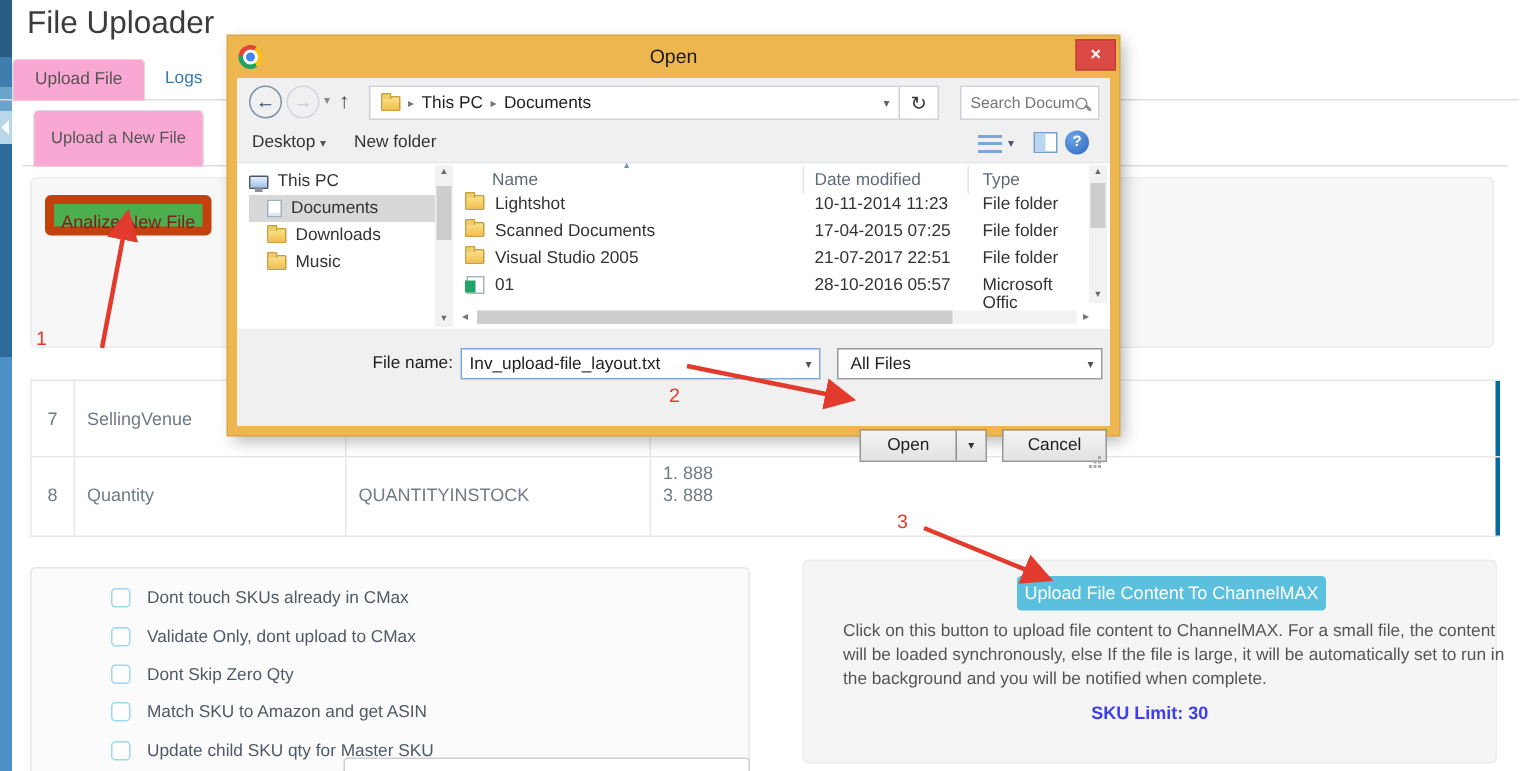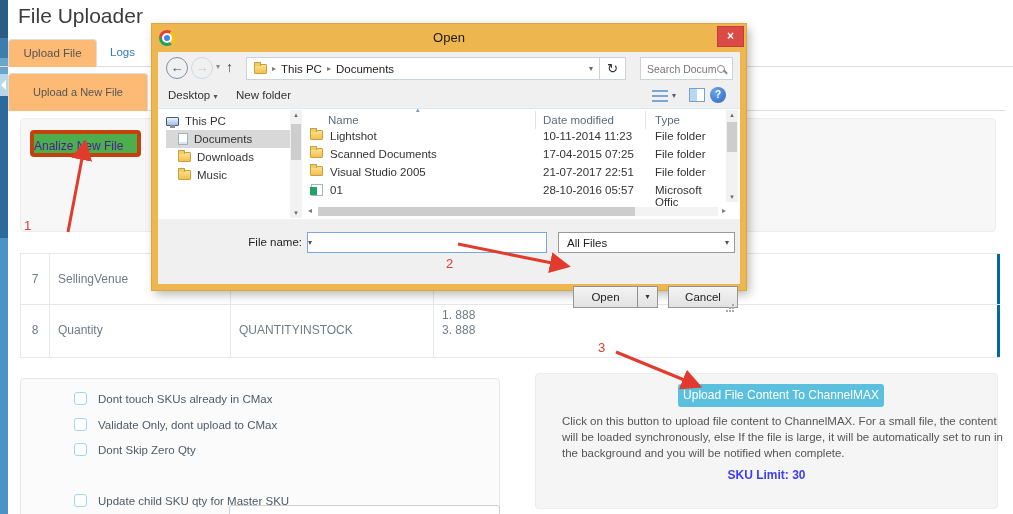--- a/index.html
+++ b/index.html
@@ -9,26 +9,26 @@
   .abs{position:absolute}
 
   
   .strip-seg{position:absolute;left:0;width:8px}
   .strip-chevron{position:absolute;left:1px;width:0;height:0;border-top:5px solid transparent;
                  border-bottom:5px solid transparent;border-right:5px solid #fff}
 
   
   .app-title{position:absolute;left:18px;top:4px;font-size:21px;color:#3b3b3b}
   .tabline{position:absolute;height:1px;background:#ddd}
-  .tab{position:absolute;background:#fdba74;border:1px solid #ddd;border-bottom:none;
+  .tab{position:absolute;background:#f9a8d4;border:1px solid #ddd;border-bottom:none;
        border-radius:4px 4px 0 0;text-align:center;font-size:11.5px;color:#555;z-index:2}
   .linktab{position:absolute;font-size:11.5px;color:#337ab7;cursor:pointer}
   .panel{position:absolute;border:1px solid #ececec;border-radius:4px;background:#f7f7f7}
   .btn-green{position:absolute;left:30px;top:130px;width:111px;height:27px;background:#4cae4c;
-             border:4px solid #c2410c;border-radius:4px;color:#4c1d95;font-size:12px;line-height:25px}
+             border:6px solid #c2410c;border-radius:4px;color:#7f1d1d;font-size:12px;text-align:center;line-height:25px}
   .btn-teal{position:absolute;background:#5bc0de;border-radius:3px;color:#fff;font-size:12px;
             text-align:center;line-height:23px}
 
   
   .trow{position:absolute;display:flex;border-bottom:1px solid #e7e7e7;font-size:12px;color:#6f7b87}
   .tcell{border-left:1px solid #e7e7e7;padding:6px 8px}
   .tcell:last-child{border-right:3px solid #0369a1}
 
   
   .cbrow{position:absolute;display:flex;align-items:center}
@@ -99,21 +99,21 @@
     <div class="strip-seg" style="top:96px;height:142px;background:#2d6a9c"></div>
     <div class="strip-seg" style="top:238px;height:276px;background:#4d92c6"></div>
   </div>
 
   <div class="app-title">File Uploader</div>
   <div class="tabline" style="left:0;right:0;top:66px"></div>
   <div class="tab" style="left:8px;top:39px;width:89px;height:28px;line-height:27px">Upload File</div>
   <div class="linktab" style="left:110px;top:46px">Logs</div>
 
   <div class="tabline" style="left:15px;right:8px;top:110px"></div>
-  <div class="tab" style="left:8px;top:73px;width:140px;height:38px;line-height:37px;font-size:11px">Upload a New File</div>
+  <div class="tab" style="left:22px;top:73px;width:114px;height:38px;line-height:37px;font-size:11px">Upload a New File</div>
 
   <div class="panel" style="left:20px;top:118px;width:976px;height:114px"></div>
   <div class="btn-green">Analize New File</div>
 
   <div class="trow" style="left:20px;top:253px;width:980px;height:52px;border-top:1px solid #e7e7e7">
     <div class="tcell" style="width:29px;text-align:center;line-height:38px">7</div>
     <div class="tcell" style="width:181px;line-height:38px">SellingVenue</div>
     <div class="tcell" style="width:203px"></div>
     <div class="tcell" style="width:567px"></div>
   </div>
@@ -133,20 +133,24 @@
       <span class="cblabel">Dont touch SKUs already in CMax</span>
     </div>
     <div class="cbrow" style="left:53px;top:39px">
       <span class="cbbox"></span>
       <span class="cblabel">Validate Only, dont upload to CMax</span>
     </div>
     <div class="cbrow" style="left:53px;top:64px">
       <span class="cbbox"></span>
       <span class="cblabel">Dont Skip Zero Qty</span>
     </div>
+    <div class="cbrow" style="left:53px;top:89px">
+      <span class="cbbox"></span>
+      <span class="cblabel">Match SKU to Amazon and get ASIN</span>
+    </div>
     <div class="cbrow" style="left:53px;top:115px">
       <span class="cbbox"></span>
       <span class="cblabel">Update child SKU qty for Master SKU</span>
     </div>
   </div>
   <div class="abs" style="left:229px;top:505px;width:271px;height:22px;background:#fff;border:1px solid #cfcfcf;border-radius:3px;z-index:3"></div>
 
   <div class="panel" style="left:535px;top:373px;width:463px;height:136px;background:#f5f5f5">
     <div class="btn-teal" style="left:142px;top:10px;width:206px;height:23px">Upload File Content To ChannelMAX</div>
     <div class="abs" style="left:26px;top:39px;width:448px;font-size:11.5px;line-height:16px;color:#555">Click on this button to upload file content to ChannelMAX. For a small file, the content will be loaded synchronously, else If the file is large, it will be automatically set to run in the background and you will be notified when complete.</div>
@@ -259,20 +263,21 @@
         <div class="abs" style="left:0;bottom:0;width:12px;font-size:7px;line-height:10px">▾</div>
       </div>
 
       <div class="abs" style="left:150px;top:154px;font-size:8px;color:#777">◂</div>
       <div class="abs" style="left:160px;top:155px;width:400px;height:9px;background:#f3f3f3"></div>
       <div class="thumb" style="left:160px;top:155px;width:317px;height:9px"></div>
       <div class="abs" style="left:564px;top:154px;font-size:8px;color:#777">▸</div>
 
       <div class="abs" style="left:89px;top:184px;width:55px;text-align:right;color:#222">File name:</div>
       <div class="abs" style="left:149px;top:180px;width:240px;height:21px;background:#fff;border:1px solid #7da7d8;display:flex;align-items:center">
+        <input style="border: none; outline: none; flex: 1 1 0%; font-size: 11.5px; margin-left: 5px; color: rgb(34, 34, 34); font-family: inherit;" value="Inv_upload-file_layout.txt">
         <span class="combo-caret" style="margin-right:5px">▾</span>
       </div>
       <div class="abs" style="left:400px;top:180px;width:177px;height:21px;background:#fff;border:1px solid #999;display:flex;align-items:center">
         <span style="margin-left:8px;color:#222">All Files</span>
         <span class="combo-caret" style="margin-left:auto;margin-right:5px">▾</span>
       </div>
       <div class="dlg-btn" style="left:415px;top:234px;width:85px;display:flex">
         <span style="flex:1;line-height:20px;border-right:1px solid #8d8d8d">Open</span>
         <span style="width:19px;line-height:20px;font-size:8px;color:#333">▾</span>
       </div>

